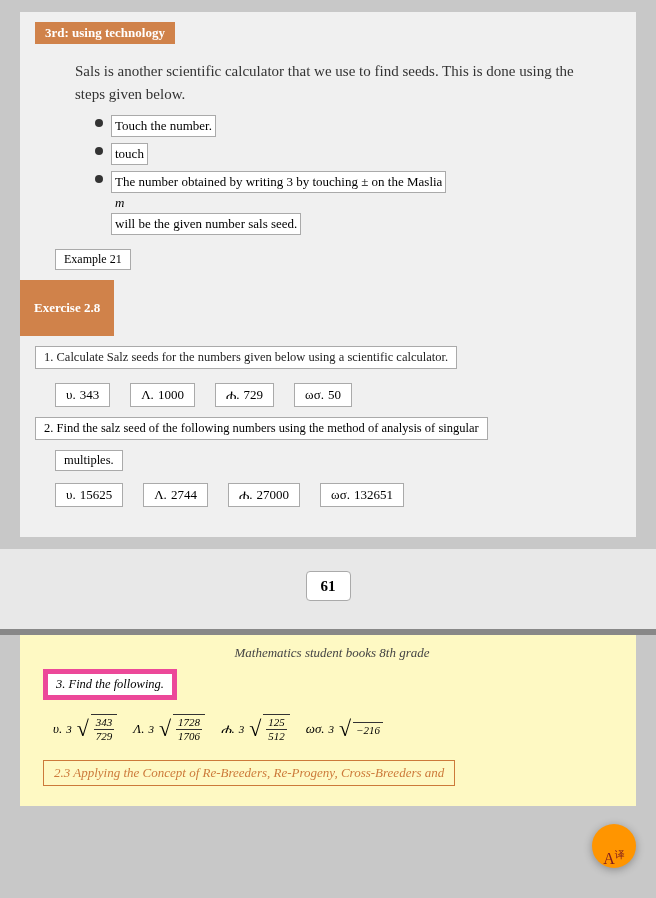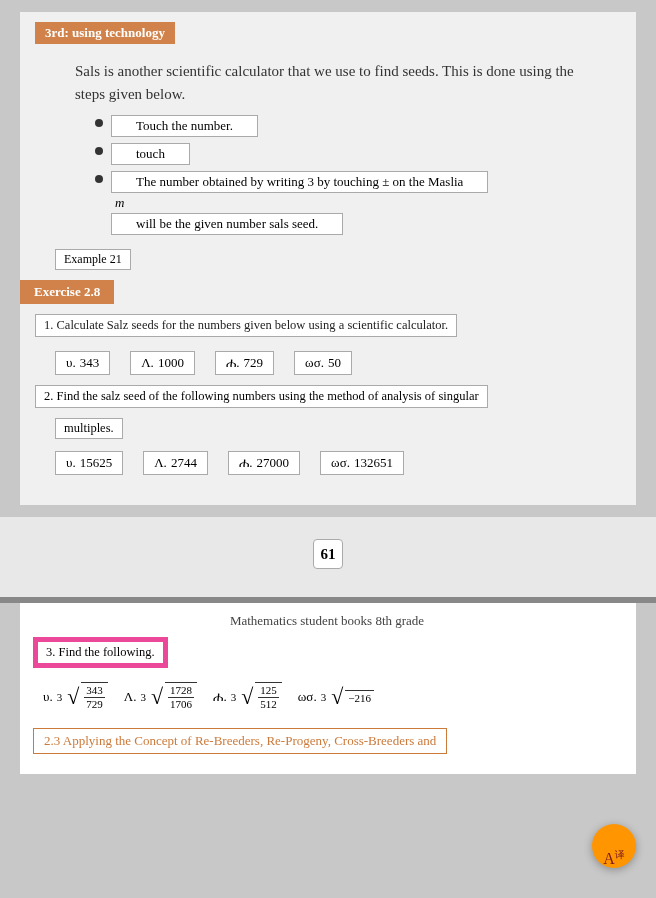--- a/index.html
+++ b/index.html
@@ -52,21 +52,21 @@
       height: 8px;
       background: #333;
       border-radius: 50%;
       margin-right: 8px;
       margin-top: 4px;
       flex-shrink: 0;
     }
 
     .touch-box {
       border: 1px solid #aaa;
-      padding: 2px 24px;
+      padding: 2px 3px;
       font-size: 13px;
       display: inline-block;
       background: white;
     }
 
     .will-be-text {
       margin-left: 40px;
       margin-top: 4px;
     }
 
@@ -82,21 +82,21 @@
     .example-content {
       margin-left: 40px;
       font-size: 14px;
       color: #222;
       margin-bottom: 8px;
     }
 
     .exercise-bar {
       background: #d0824a;
       color: white;
-      padding: 4px 14px;
+      padding: 20px 14px;
       font-size: 13px;
       font-weight: bold;
       display: inline-block;
       margin-bottom: 10px;
       position: relative;
       left: -15px;
     }
 
     .exercise-question {
       font-size: 12.5px;
@@ -152,43 +152,44 @@
       min-height: 80px;
       display: flex;
       flex-direction: column;
       align-items: center;
       justify-content: center;
       padding: 10px;
       margin: 0;
     }
 
     .page-number-circle {
-      width: 30px;
+      width: 45px;
       height: 30px;
       border: 1px solid #aaa;
       border-radius: 4px;
       background: white;
       display: flex;
       align-items: center;
       justify-content: center;
       font-size: 15px;
       font-weight: bold;
       margin-bottom: 6px;
     }
 
     .gray-separator {
       background: #888;
       height: 6px;
       width: 100%;
     }
 
     .bottom-section {
-      background: #ffffff;
+      background: #fef9c3;
       margin: 0 20px;
-      padding: 10px 15px 20px 13px;
+      padding: 10px 15px 20px 23px;
+      font-style: italic;
     }
 
     .book-title {
       text-align: center;
       font-size: 13px;
       color: #444;
       margin-bottom: 8px;
     }
 
     .find-question {

